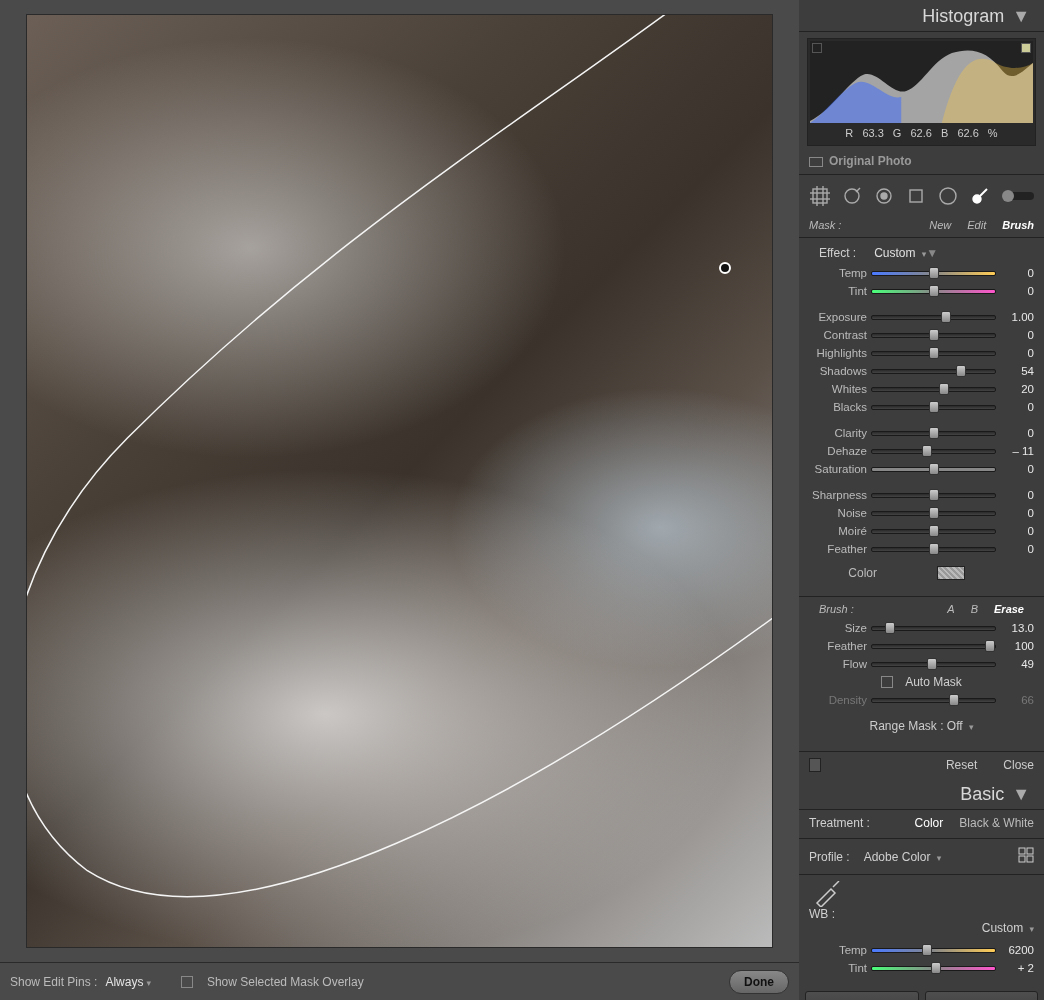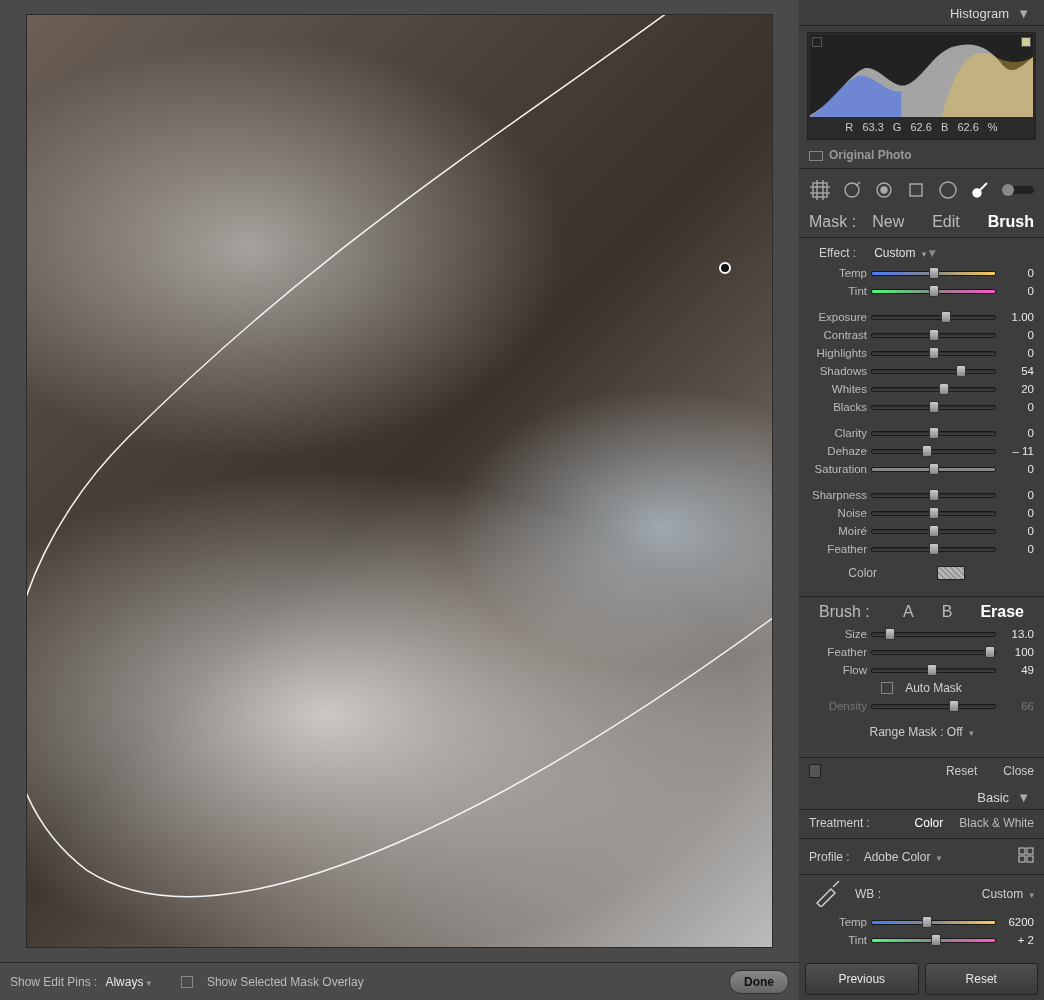--- a/index.html
+++ b/index.html
@@ -16,21 +16,21 @@
   .stroke { position:absolute; inset:0; pointer-events:none; }
   .pin { position:absolute; width:12px; height:12px; border-radius:50%; background:#111; border:2px solid #fff; top:26.5%; right:5.5%; }
   .bottom-bar { height:38px; background:#4a4a4a; border-top:1px solid #2a2a2a; display:flex; align-items:center; padding:0 10px; gap:8px; font-size:12px; color:#bbb;}
   .bottom-bar .spacer{flex:1;}
   .dropdown{ color:#e5e5e5; cursor:pointer;}
   .chk{width:12px; height:12px; border:1px solid #888; display:inline-block; vertical-align:middle; margin-right:6px;}
   .done-btn{ background:linear-gradient(#888,#666); color:#111; font-weight:bold; padding:4px 14px; border-radius:12px; border:1px solid #333; cursor:pointer;}
   
   
   .side { width:245px; background:#3d3d3d; display:flex; flex-direction:column; overflow:hidden;}
-  .panel-head { text-align:right; padding:6px 14px 4px; font-size:13px; color:#d8d8d8; border-bottom:1px solid #222;}
+  .panel-head { text-align:right; padding:6px 14px 4px; font-size:18px; color:#d8d8d8; border-bottom:1px solid #222;}
   .tri { display:inline-block; margin-left:8px; color:#aaa;}
   .histo-box{ margin:6px 8px 4px; border:1px solid #222; background:#2a2a2a; padding:2px; }
   .histo{ height:82px; width:100%; position:relative; background:#222; overflow:hidden;}
   .histo svg{width:100%; height:100%;}
   .clip{ position:absolute; top:2px; width:10px; height:10px; background:#222; border:1px solid #555;}
   .clip.l{left:2px;}
   .clip.r{right:2px; background:#cc9;}
   .rgb-row{ text-align:center; font-size:11px; color:#ccc; padding:4px 0; }
   .rgb-row span{margin:0 3px;}
   .orig-row{ padding:4px 10px; color:#999; font-size:12px;font-weight:bold;}
@@ -48,44 +48,44 @@
   .row{ display:flex; align-items:center; height:18px; gap:4px; font-size:11.5px;}
   .row .lbl{ color:#bbb; text-align:right; width:58px; flex-shrink:0;}
   .row .lbl.dim{color:#777;}
   .row .val{ width:34px; text-align:right; color:#e8e8e8; flex-shrink:0;}
   .slider{ flex:1; height:14px; position:relative; display:flex; align-items:center;}
   .track{ height:5px; width:100%; background:linear-gradient(#2a2a2a,#444); border-radius:2px; border:1px solid #1a1a1a;}
   .track.temp{ background:linear-gradient(90deg,#4a7aff,#888,#ffcc55);}
   .track.tint{ background:linear-gradient(90deg,#4aff7a,#888,#ff55cc);}
   .track.sat{ background:linear-gradient(90deg,#888,#888);}
   .handle{ position:absolute; width:10px; height:12px; background:linear-gradient(#ccc,#888); border:1px solid #333; border-radius:2px; top:1px; transform:translateX(-50%);}
-  .mask-row, .brush-mode-row{ display:flex; padding:4px 10px; font-size:16px;}
+  .mask-row, .brush-mode-row{ display:flex; padding:4px 10px; font-size:11px;font-style:italic;}
   .mask-row .lbl2, .brush-mode-row .lbl2{color:#bbb;}
-  .mask-row .opts, .brush-mode-row .opts{margin-left:auto; display:flex; gap:28px;}
+  .mask-row .opts, .brush-mode-row .opts{margin-left:auto; display:flex; gap:16px;}
   .mask-row .opts span, .brush-mode-row .opts span{color:#bbb; cursor:pointer;}
   .mask-row .opts span.active, .brush-mode-row .opts span.active{color:#fff; font-weight:bold;}
   .effect-row{display:flex; align-items:center; padding:4px 10px; font-size:12px;}
   .effect-row .dd{color:#e0e0e0; margin-left:18px;}
   .color-row{display:flex;align-items:center;padding:8px 10px;}
   .color-row .lbl{text-align:right; width:58px; color:#bbb;}
   .swatch{ margin-left:60px; width:28px; height:14px; background:repeating-linear-gradient(45deg,#999,#999 2px,#bbb 2px,#bbb 4px); border:1px solid #222; cursor:pointer;}
   .automask{display:flex; align-items:center; justify-content:center; gap:6px; padding:2px 0;}
   .rangemask{text-align:center; padding:10px 0; color:#ccc;}
   .reset-row{ display:flex; align-items:center; padding:6px 10px; gap:10px;}
   .reset-row .sw{width:12px;height:14px; background:#555; border:1px solid #222; cursor:pointer;}
   .reset-row .sp{flex:1;}
   .reset-row a{color:#ccc; cursor:pointer; margin-left:16px;}
   
   .basic .treat{ display:flex; align-items:center; padding:6px 10px; font-size:12px;}
   .basic .treat .opts{margin-left:auto; display:flex; gap:16px;}
   .basic .treat .opts span{color:#bbb; cursor:pointer;}
   .basic .treat .opts span.active{color:#fff;}
   .profile-row{display:flex; align-items:center; padding:6px 10px; font-size:12px;}
   .profile-row .grid-ic{margin-left:auto; cursor:pointer;}
-  .wb-row{display:flex;align-items:center;padding:4px 10px 6px; font-size:12px;}
+  .wb-row{display:flex;align-items:flex-start;padding:4px 10px 6px; font-size:12px;flex-direction:column;}
   .eyedrop{ width:36px; height:26px; margin-right:10px; color:#ccc;}
   
   .prev-reset{ display:flex; gap:6px; padding:6px 6px;}
   .big-btn{ flex:1; text-align:center; background:linear-gradient(#4e4e4e,#3a3a3a); border:1px solid #222; border-radius:3px; padding:8px 0; color:#e6e6e6; cursor:pointer;}
   .chev{font-size:9px; color:#999; margin-left:3px;}
   .collapse-tri{ float:right; color:#888;}
 </style>
 </head>
 <body>
 

